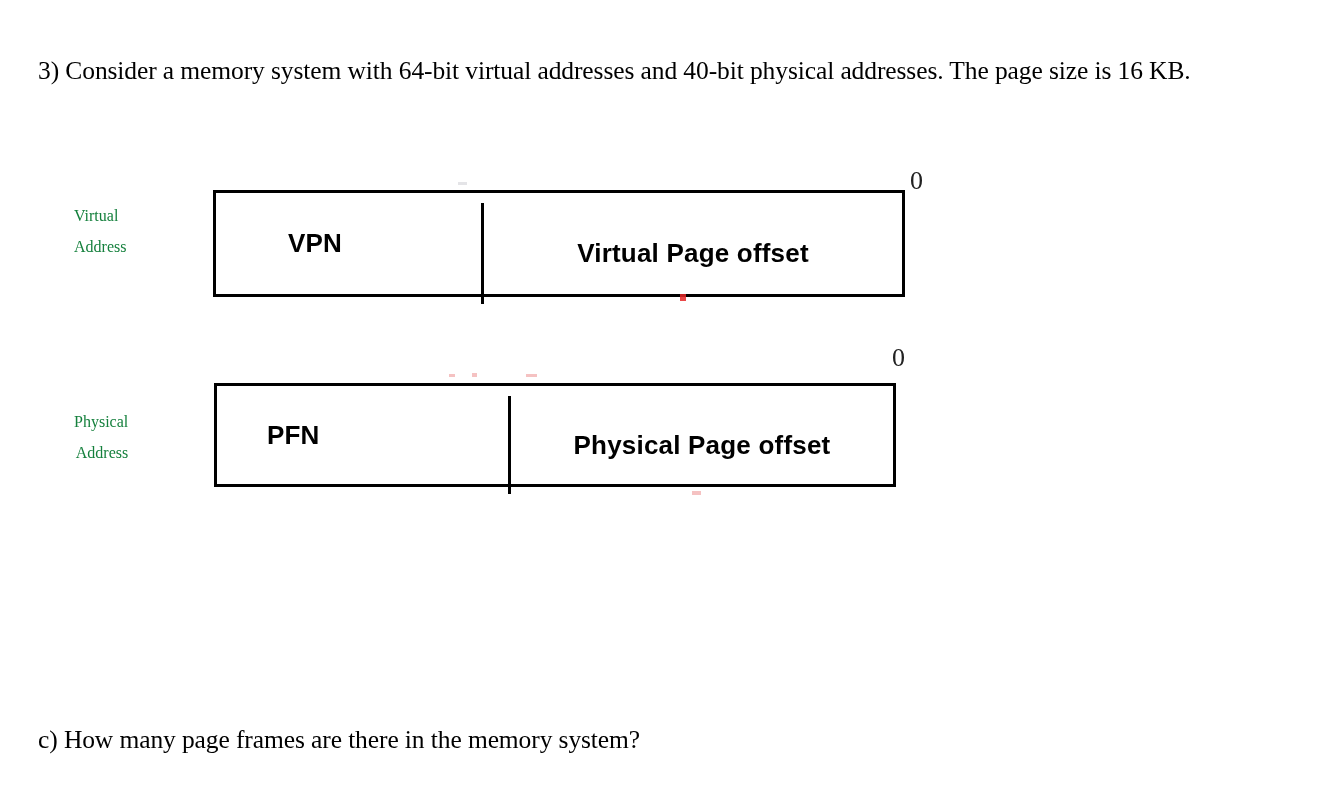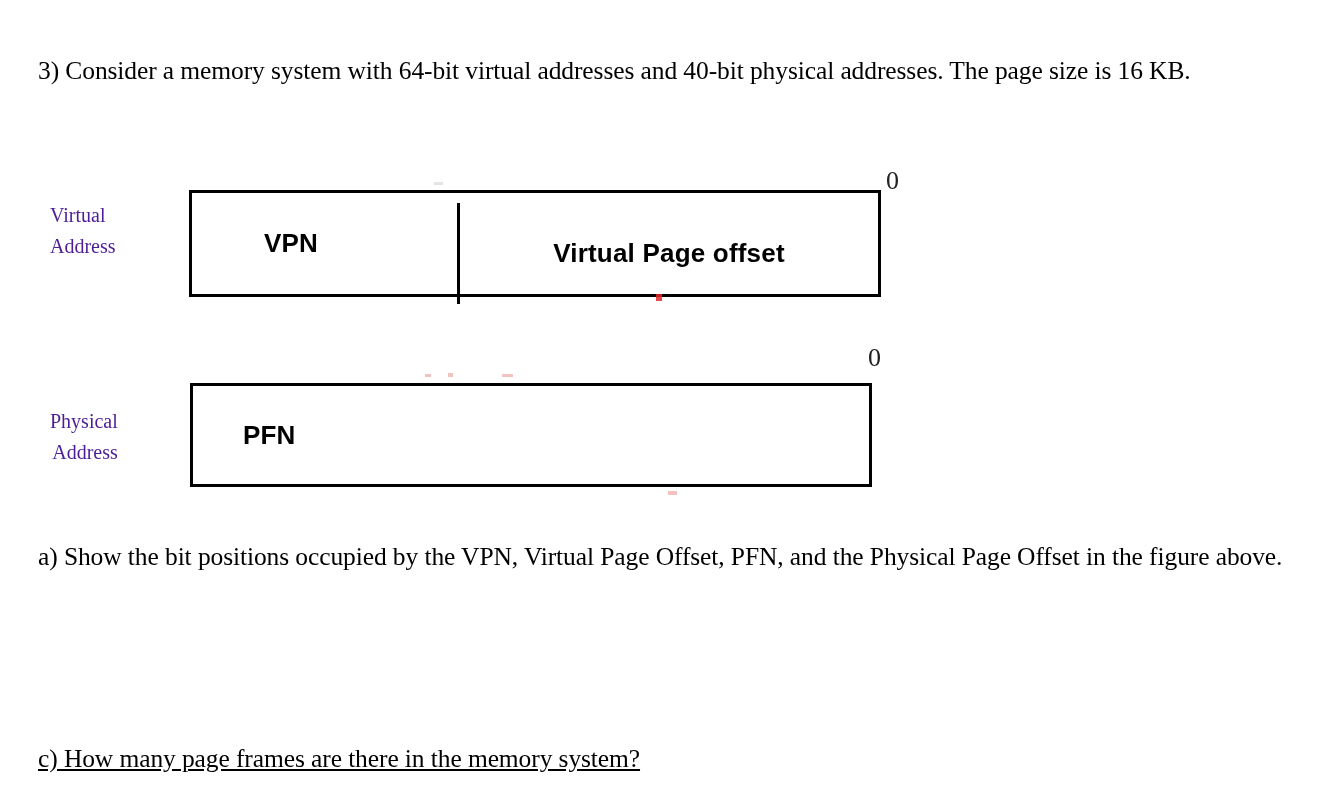--- a/index.html
+++ b/index.html
@@ -10,45 +10,45 @@
   body {
     width: 1335px;
     height: 807px;
     position: relative;
     overflow: hidden;
     font-family: "Liberation Serif", "DejaVu Serif", serif;
     color: #000000;
     -webkit-font-smoothing: antialiased;
   }
 
-  .page { position: relative; width: 1335px; height: 807px; }
+  .page { position: relative; width: 1335px; height: 807px; padding-left: 24px; }
 
   
   .prose {
     position: absolute;
     font-family: "Liberation Serif", "DejaVu Serif", serif;
     font-size: 25.5px;
     line-height: 37px;
     color: #000;
     letter-spacing: -0.1px;
   }
   #q-intro  { left: 38px; top: 52px;  width: 1215px; }
   #q-part-a { left: 38px; top: 538px; width: 1245px; }
   #q-part-b { left: 38px; top: 648px; width: 900px;  }
-  #q-part-c { left: 38px; top: 740px; width: 950px; text-decoration: underline;  }
+  #q-part-c { left: 38px; top: 721px; width: 950px;  }
 
   
   .diagram { position: absolute; }
 
   .addr-label {
     position: absolute;
     font-family: "Liberation Serif", "DejaVu Serif", serif;
-    font-size: 20px;
+    font-size: 16px;
     line-height: 31px;
-    color: #4c1d95;
+    color: #15803d;
     text-align: left;
     white-space: nowrap;
   }
 
   .addr-box {
     position: absolute;
     border: 3px solid #000;
     background: #fff;
     display: flex;
     align-items: center;
@@ -116,26 +116,26 @@
 
     <div class="addr-label" style="left:50px; top:406px;text-align:right;">
       <div>Physical</div>
       <div>Address</div>
     </div>
 
     <div class="bit-marker" style="left:868px; top:345px;">0</div>
 
     <div class="addr-box" style="left:190px; top:383px; width:682px; height:104px;">
       <div class="field left-field" style="width:291px; padding-left:50px;">PFN</div>
+      <div class="field right-field" style="width:385px;">Physical Page offset</div>
     </div>
 
     <div class="artifact faint" style="left:425px; top:374px; width:6px; height:3px;"></div>
     <div class="artifact faint" style="left:448px; top:373px; width:5px; height:4px;"></div>
     <div class="artifact faint" style="left:502px; top:374px; width:11px; height:3px;"></div>
     <div class="artifact faint" style="left:668px; top:491px; width:9px; height:4px;"></div>
   </div>
 
-  <div class="prose" id="q-part-a">a) Show the bit positions occupied by the VPN, Virtual Page Offset, PFN, and the Physical Page Offset in the figure above.</div>
 
 
   <div class="prose" id="q-part-c">c) How many page frames are there in the memory system?</div>
 
 </div>
 
 </body></html>

